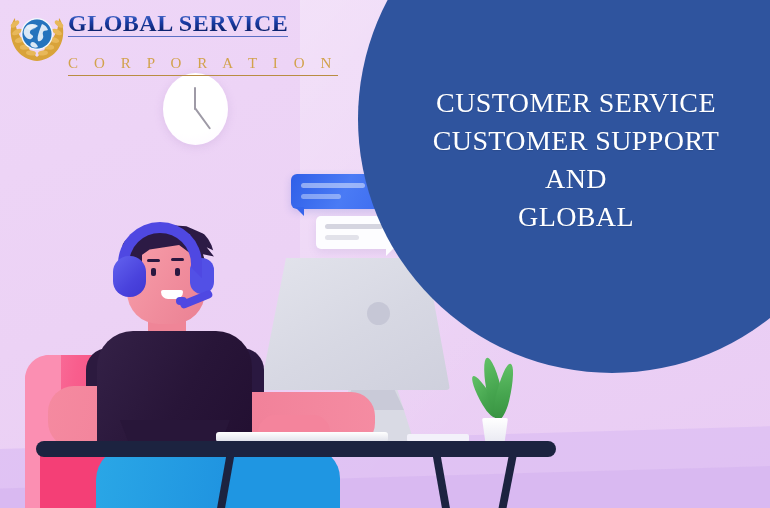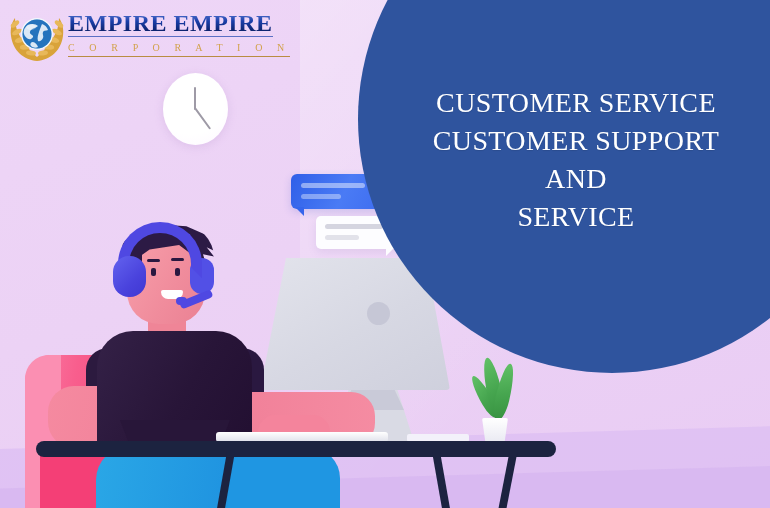--- a/index.html
+++ b/index.html
@@ -97,24 +97,24 @@
     background-clip: text;
     color: transparent;
     -webkit-text-fill-color: transparent;
     border-bottom: 1.5px solid #5b6fc4;
     padding-bottom: 1px;
     display: inline-block;
     white-space: nowrap;
   }
   .logo-line2 {
     font-family: "Liberation Serif", "DejaVu Serif", serif;
-    font-size: 10px;
+    font-size: 15px;
     letter-spacing: 6.1px;
     color: #d2a24c;
-    margin-top: 3px;
+    margin-top: 18px;
     border-bottom: 1px solid #b98d42;
     display: inline-block;
     padding-bottom: 3px;
     white-space: nowrap;
   }
 
   
   .clock {
     position: absolute;
     left: 163px; top: 73px;
@@ -505,21 +505,21 @@
   <div class="desk-top"></div>
   <div class="desk-leg-a"></div>
   <div class="desk-leg-b"></div>
   <div class="desk-leg-c"></div>
 
   <div class="hero-circle"></div>
   <div class="hero-text">
     <div>CUSTOMER SERVICE</div>
     <div>CUSTOMER SUPPORT</div>
     <div>AND</div>
-    <div>SERVICE</div>
+    <div>GLOBAL</div>
   </div>
 
   <div class="logo">
     <svg class="logo-mark" viewBox="0 0 58 54">
       <g fill="#d9a33a">
         <path d="M29 51 C16 50 5 41 3 26 C2 18 4 12 7 8 C7 15 9 22 13 28 C18 36 24 43 29 47 Z"></path>
         <path d="M29 51 C42 50 53 41 55 26 C56 18 54 12 51 8 C51 15 49 22 45 28 C40 36 34 43 29 47 Z"></path>
       </g>
       <g fill="#e8b85a">
         <ellipse cx="7" cy="14" rx="5" ry="2.4" transform="rotate(-38 7 14)"></ellipse>
@@ -537,18 +537,18 @@
       <circle cx="29" cy="24" r="14.5" fill="#2b7bc4"></circle>
       <path d="M29 9.5 a14.5 14.5 0 0 1 0 29 a14.5 14.5 0 0 1 0 -29 Z" fill="#1d6bb5" opacity="0.45"></path>
       <g fill="#eaf2fa" opacity="0.92">
         <path d="M20 15 c4 -2 8 -1 10 1 c-2 2 -5 2 -7 4 c-2 2 -1 4 1 5 c2 1 1 3 -1 4 c-3 1 -6 -2 -7 -5 c-1 -4 1 -7 4 -9 Z"></path>
         <path d="M34 14 c3 1 5 3 6 6 c-2 1 -4 0 -5 2 c-1 2 1 4 0 6 c-1 2 -3 4 -5 3 c-1 -3 0 -6 1 -9 c1 -3 2 -6 3 -8 Z"></path>
         <path d="M24 32 c3 0 5 2 6 5 c-2 1 -5 1 -7 -1 c-1 -1 -1 -3 1 -4 Z"></path>
       </g>
       <ellipse cx="23" cy="17" rx="5" ry="3" fill="#ffffff" opacity="0.30"></ellipse>
     </svg>
     <div class="logo-text">
-      <div class="logo-line1">EMPIRE EMPIRE</div>
+      <div class="logo-line1">GLOBAL SERVICE</div>
       <div class="logo-line2">C O R P O R A T I O N</div>
     </div>
   </div>
 
 </div>
 
 </body></html>

